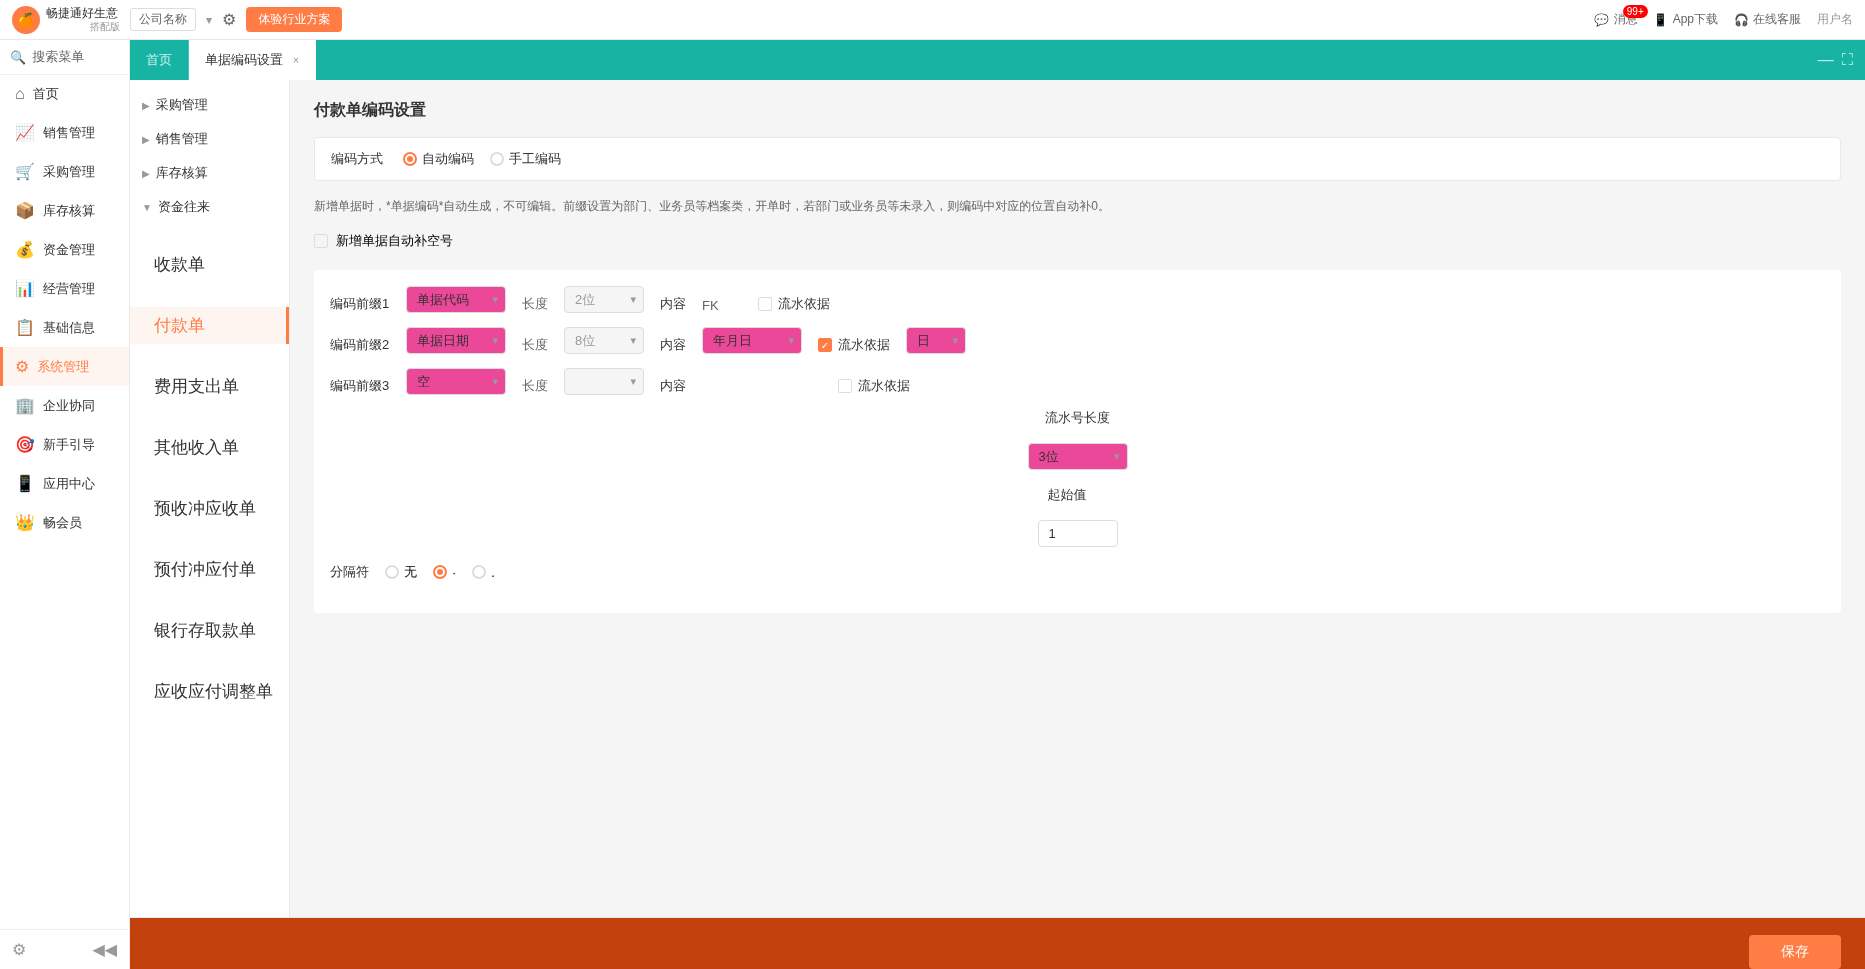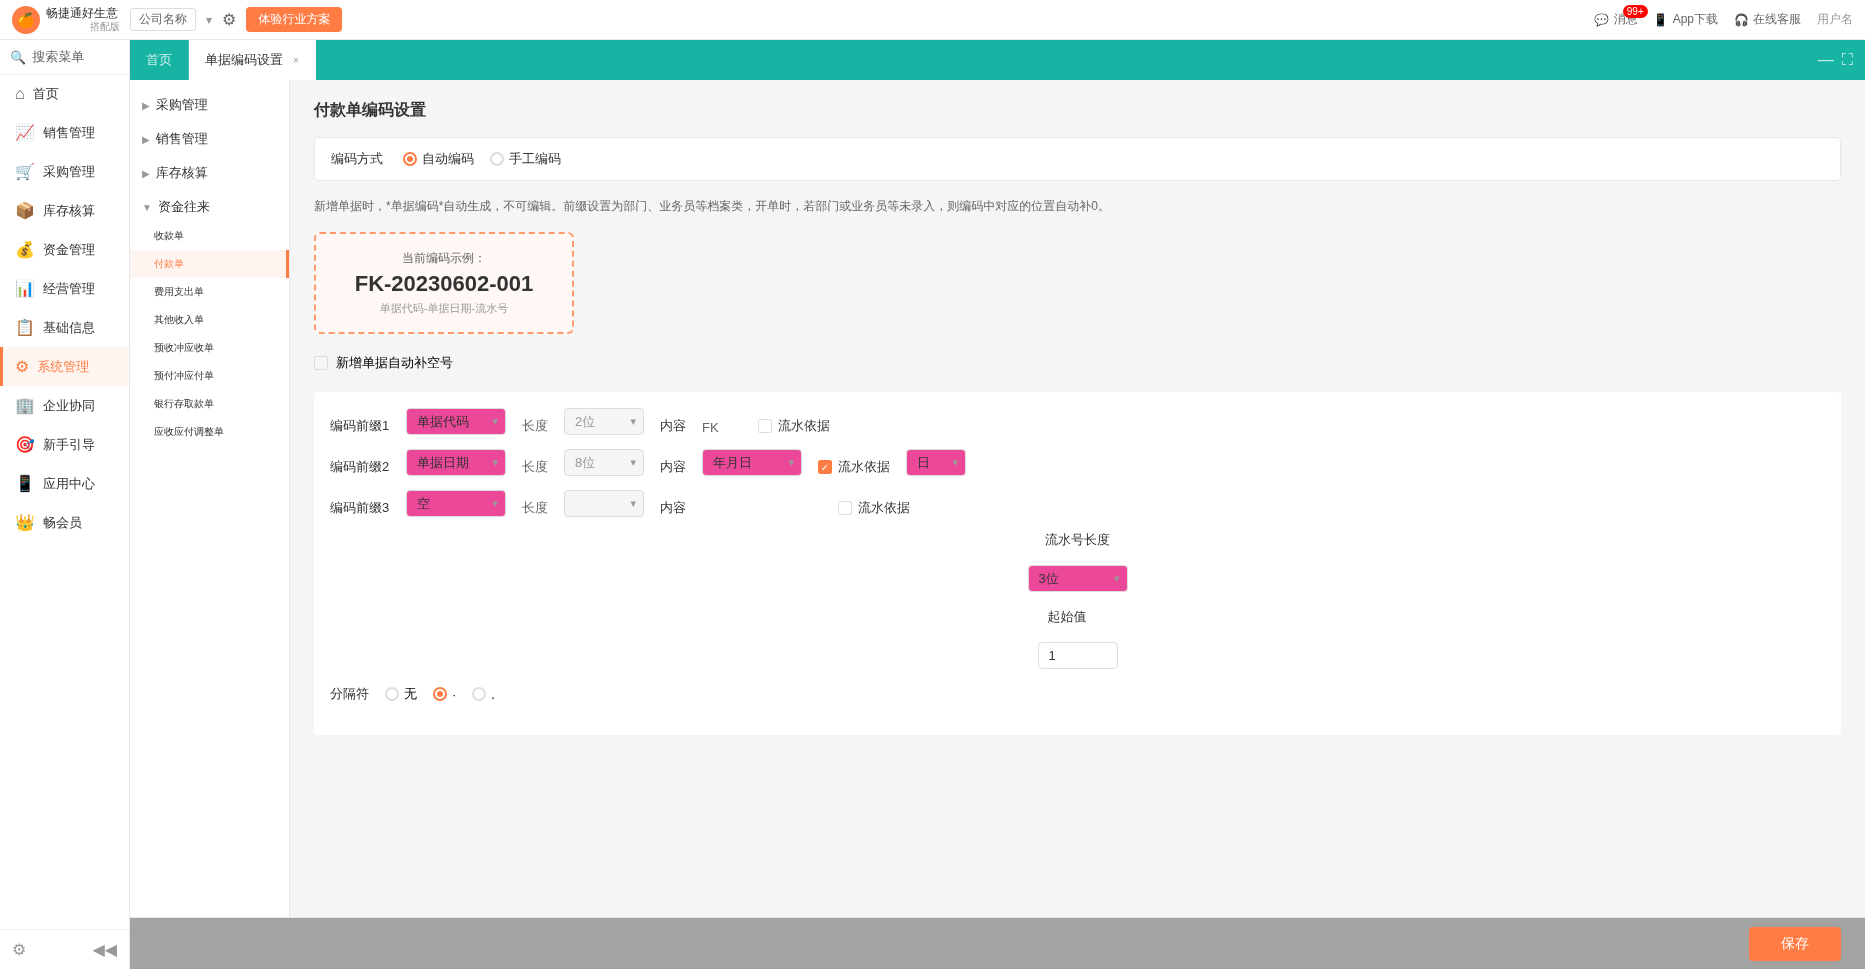--- a/index.html
+++ b/index.html
@@ -44,21 +44,21 @@
     .tabbar-action { color: rgba(255,255,255,0.8); font-size: 16px; cursor: pointer; }
 
     
     .content-area { display: flex; flex: 1; overflow: hidden; }
 
     
     .secondary-sidebar { width: 160px; background: #fff; border-right: 1px solid #e8e8e8; padding: 10px 0; overflow-y: auto; flex-shrink: 0; }
     .sec-group { margin-bottom: 4px; }
     .sec-group-header { display: flex; align-items: center; gap: 6px; padding: 6px 12px; color: #333; font-size: 13px; cursor: pointer; }
     .sec-group-header .chevron { font-size: 10px; color: #999; }
-    .sec-item { padding: 7px 12px 7px 24px; color: #333; font-size: 10px; cursor: pointer; }
+    .sec-item { padding: 7px 12px 7px 24px; color: #333; font-size: 17px; cursor: pointer; margin-top: 24px; }
     .sec-item.active { background: #fff5f0; color: #ff7d45; border-right: 3px solid #ff7d45; }
 
     
     .main-content { flex: 1; padding: 20px 24px; overflow-y: auto; background: #f5f5f5; }
     .page-title { font-size: 16px; font-weight: bold; color: #333; margin-bottom: 16px; }
 
     
     .encoding-method { background: #fff; border: 1px solid #e8e8e8; border-radius: 4px; padding: 12px 16px; margin-bottom: 16px; display: flex; align-items: center; gap: 20px; }
     .encoding-label { color: #333; font-size: 13px; }
     .radio-group { display: flex; align-items: center; gap: 16px; }
@@ -98,21 +98,21 @@
 
     
     .separator-row { display: flex; align-items: center; gap: 16px; margin-bottom: 16px; }
     .sep-label { color: #333; font-size: 13px; }
     .sep-radio { display: flex; align-items: center; gap: 5px; cursor: pointer; font-size: 13px; }
 
     
     .serial-row { display: flex; align-items: center; gap: 16px; margin-bottom: 16px; flex-direction: column; }
 
     
-    .bottombar { height: 52px; background: #a3a3a3; border-top: 1px solid #e8e8e8; display: flex; align-items: center; justify-content: flex-end; padding: 0 24px; flex-shrink: 0; }
+    .bottombar { height: 52px; background: #c2410c; border-top: 1px solid #e8e8e8; display: flex; align-items: flex-end; justify-content: flex-end; padding: 0 24px; flex-shrink: 0; }
     .save-btn { background: #ff7d45; color: #fff; border: none; padding: 8px 32px; border-radius: 4px; font-size: 14px; cursor: pointer; }
 
     .day-select { min-width: 60px; }
   </style>
 </head>
 <body>
 
 <div class="topbar">
   <div class="topbar-left">
     <div class="topbar-brand">
@@ -270,25 +270,20 @@
               <div class="radio-dot"></div>
               <span>手工编码</span>
             </label>
           </div>
         </div>
 
         
         <div class="info-text">新增单据时，*单据编码*自动生成，不可编辑。前缀设置为部门、业务员等档案类，开单时，若部门或业务员等未录入，则编码中对应的位置自动补0。</div>
 
         
-        <div class="code-preview">
-          <div class="code-label">当前编码示例：</div>
-          <div class="code-example">FK-20230602-001</div>
-          <div class="code-structure">单据代码-单据日期-流水号</div>
-        </div>
 
         
         <div class="autofill-row">
           <div class="checkbox-unchecked"></div>
           <span>新增单据自动补空号</span>
         </div>
 
         
         <div class="form-section">
 

